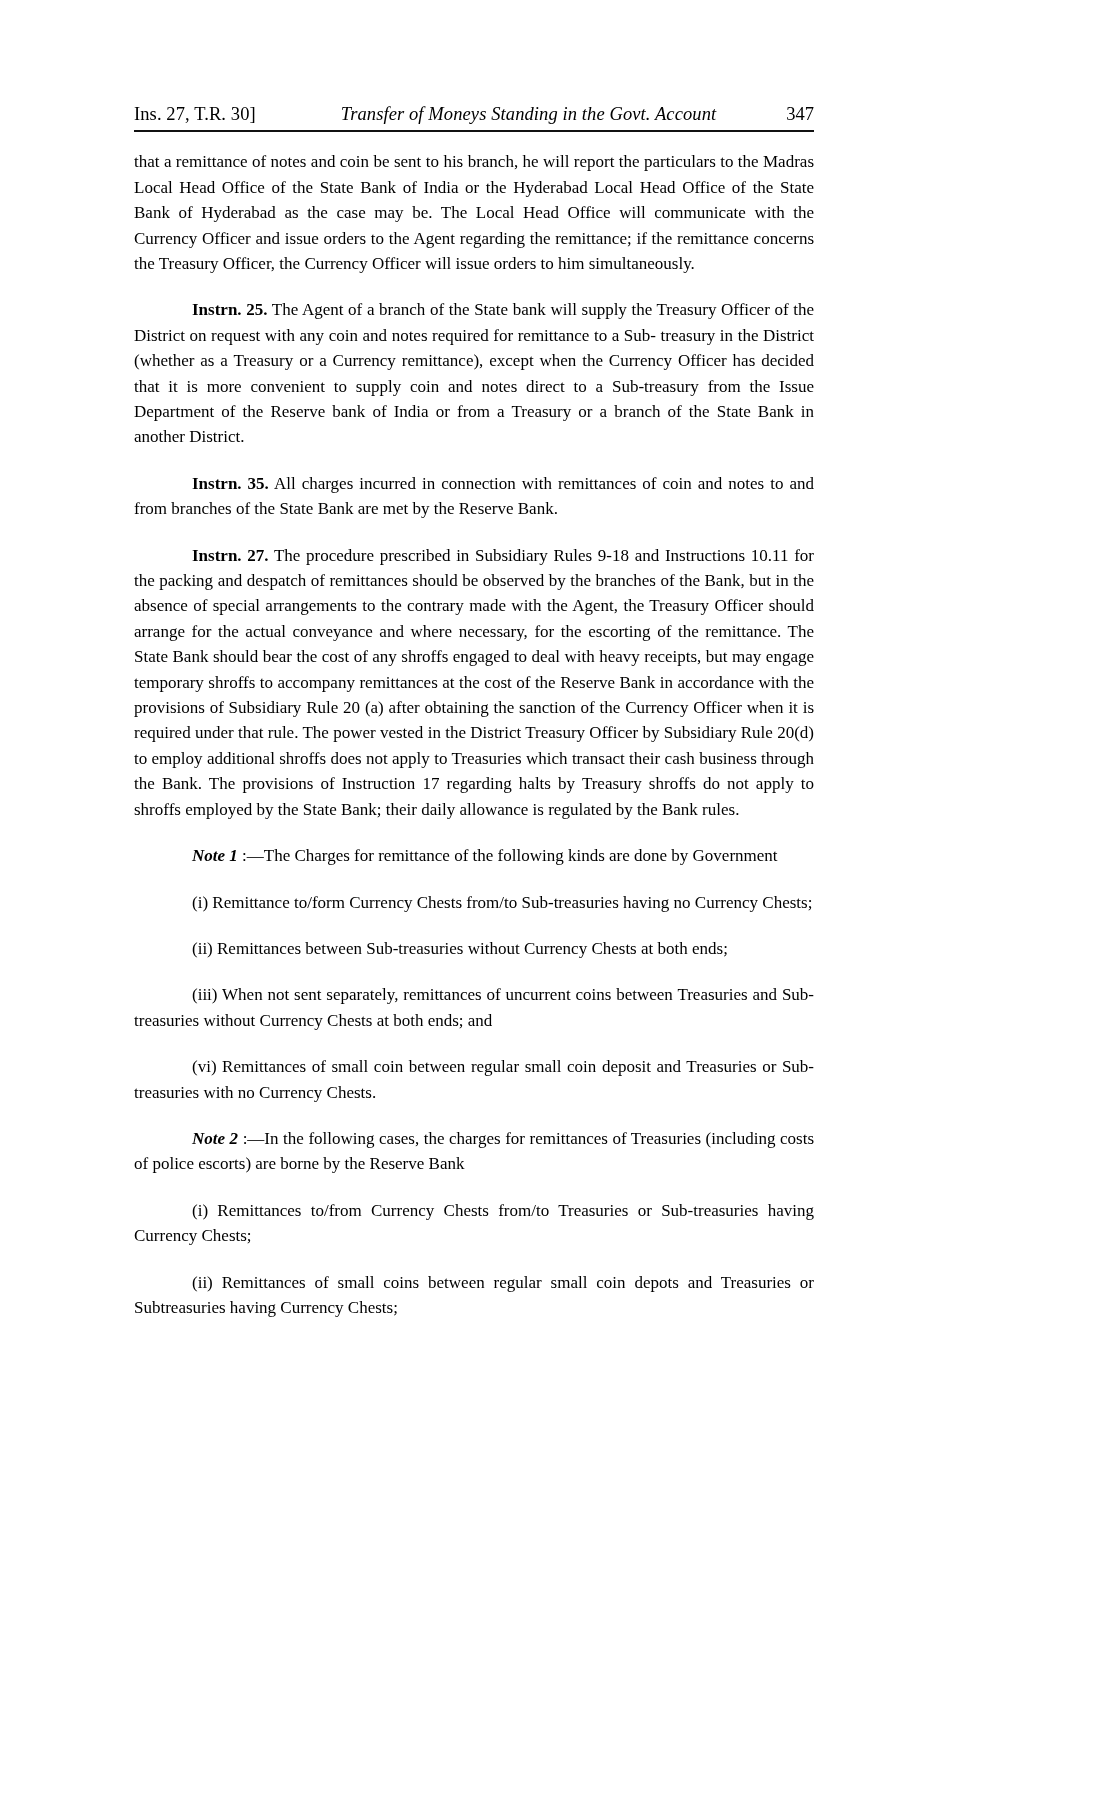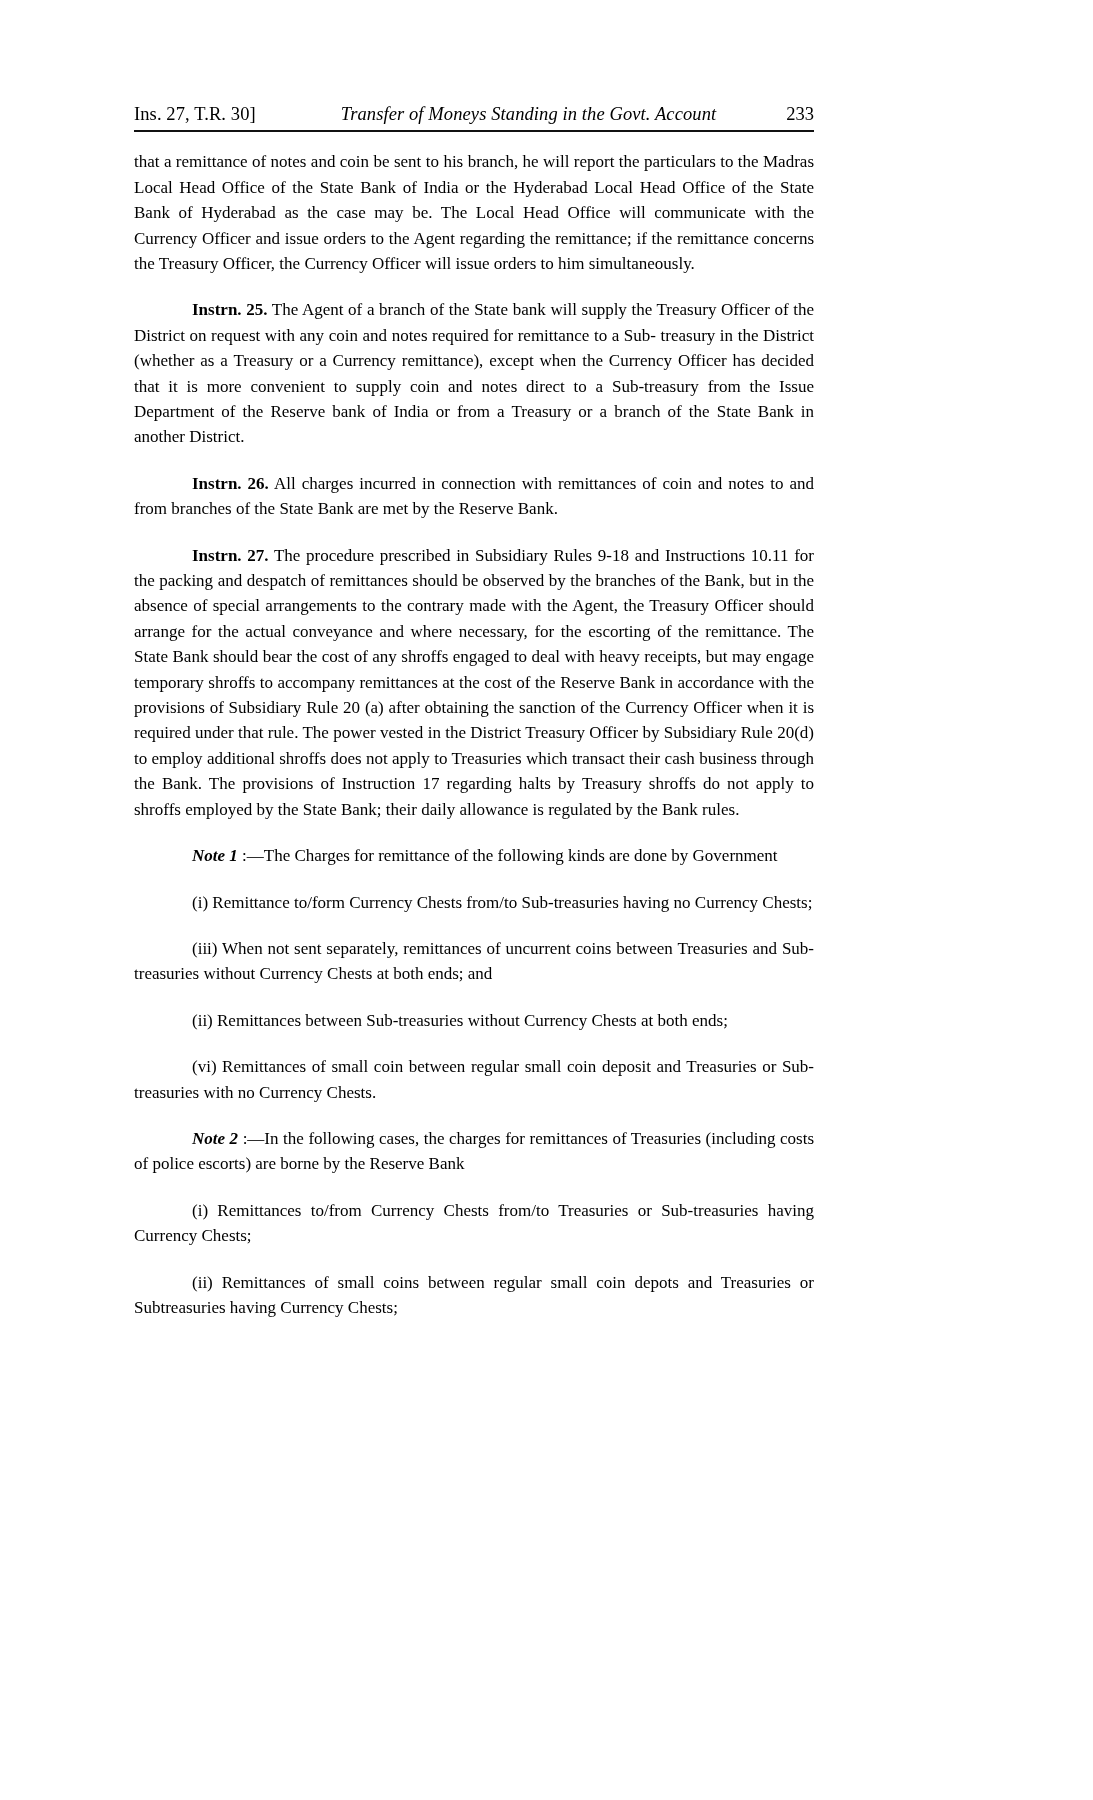--- a/index.html
+++ b/index.html
@@ -87,40 +87,40 @@
 </style>
 </head>
 <body>
 
 <div class="page">
   <div class="content">
 
     <div class="runhead">
       <span class="runhead-left">Ins. 27, T.R. 30]</span>
       <span class="runhead-center">Transfer of Moneys Standing in the Govt. Account</span>
-      <span class="runhead-right">233</span>
+      <span class="runhead-right">347</span>
     </div>
 
     <div class="body-block">
 
       <p class="para noindent">that a remittance of notes and coin be sent to his branch, he will report the particulars to the Madras Local Head Office of the State Bank of India or the Hyderabad Local Head Office of the State Bank of Hyderabad as the case may be. The Local Head Office will communicate with the Currency Officer and issue orders to the Agent regarding the remittance; if the remittance concerns the Treasury Officer, the Currency Officer will issue orders to him simultaneously.</p>
 
       <p class="para indent"><span class="runin">Instrn. 25.</span><span> The Agent of a branch of the State bank will supply the Treasury Officer of the District on request with any coin and notes required for remittance to a Sub- treasury in the District (whether as a Treasury or a Currency remittance), except when the Currency Officer has decided that it is more convenient to supply coin and notes direct to a Sub-treasury from the Issue Department of the Reserve bank of India or from a Treasury or a branch of the State Bank in another District.</span></p>
 
-      <p class="para indent"><span class="runin">Instrn. 26.</span><span> All charges incurred in connection with remittances of coin and notes to and from branches of the State Bank are met by the Reserve Bank.</span></p>
+      <p class="para indent"><span class="runin">Instrn. 35.</span><span> All charges incurred in connection with remittances of coin and notes to and from branches of the State Bank are met by the Reserve Bank.</span></p>
 
       <p class="para indent"><span class="runin">Instrn. 27.</span><span> The procedure prescribed in Subsidiary Rules 9-18 and Instructions 10.11 for the packing and despatch of remittances should be observed by the branches of the Bank, but in the absence of special arrangements to the contrary made with the Agent, the Treasury Officer should arrange for the actual conveyance and where necessary, for the escorting of the remittance. The State Bank should bear the cost of any shroffs engaged to deal with heavy receipts, but may engage temporary shroffs to accompany remittances at the cost of the Reserve Bank in accordance with the provisions of Subsidiary Rule 20 (a) after obtaining the sanction of the Currency Officer when it is required under that rule. The power vested in the District Treasury Officer by Subsidiary Rule 20(d) to employ additional shroffs does not apply to Treasuries which transact their cash business through the Bank. The provisions of Instruction 17 regarding halts by Treasury shroffs do not apply to shroffs employed by the State Bank; their daily allowance is regulated by the Bank rules.</span></p>
 
       <p class="para indent"><span class="noteref">Note 1</span><span> :—The Charges for remittance of the following kinds are done by Government</span></p>
 
       <p class="para indent">(i)  Remittance to/form Currency Chests from/to Sub-treasuries having no Currency Chests;</p>
 
+      <p class="para indent">(ii) Remittances between Sub-treasuries without Currency Chests at both ends;</p>
+
       <p class="para indent">(iii) When not sent separately, remittances of uncurrent coins between Treasuries and Sub- treasuries without Currency Chests at both ends; and</p>
-
-      <p class="para indent">(ii) Remittances between Sub-treasuries without Currency Chests at both ends;</p>
 
       <p class="para indent">(vi) Remittances of small coin between regular small coin deposit and Treasuries or Sub- treasuries with no Currency Chests.</p>
 
       <p class="para indent"><span class="noteref">Note 2</span><span> :—In the following cases, the charges for remittances of Treasuries (including costs of police escorts) are borne by the Reserve Bank</span></p>
 
       <p class="para indent">(i)  Remittances to/from Currency Chests from/to Treasuries or Sub-treasuries having Currency Chests;</p>
 
       <p class="para indent">(ii) Remittances of small coins between regular small coin depots and Treasuries or Subtreasuries having Currency Chests;</p>
 
 

